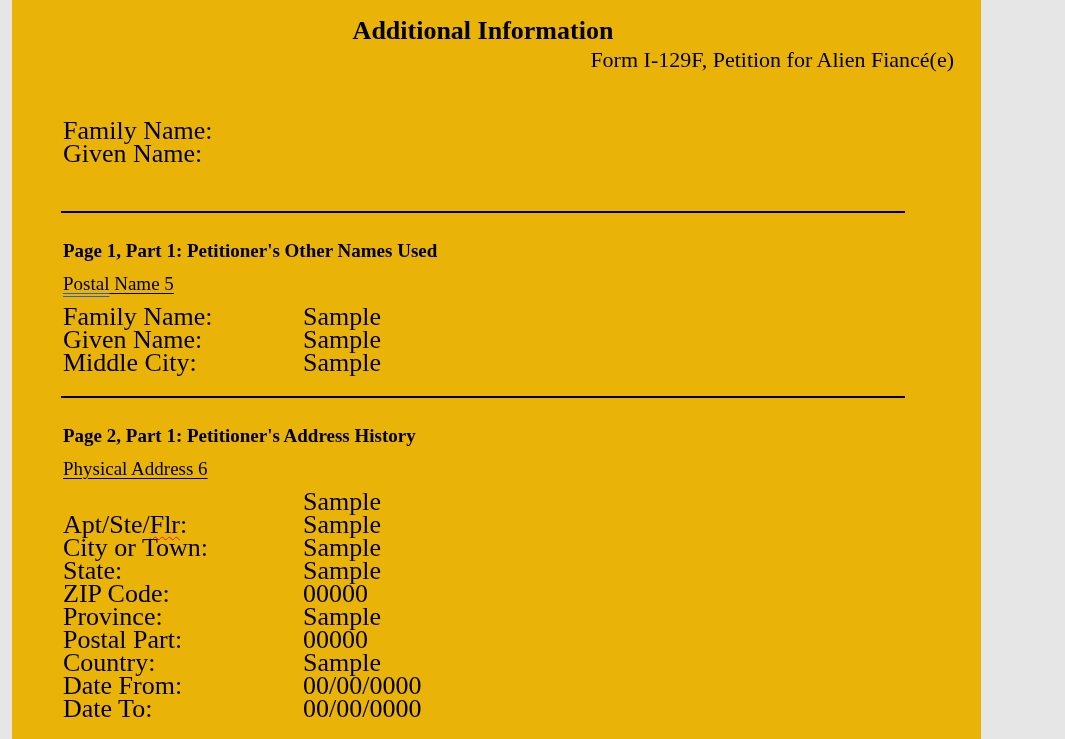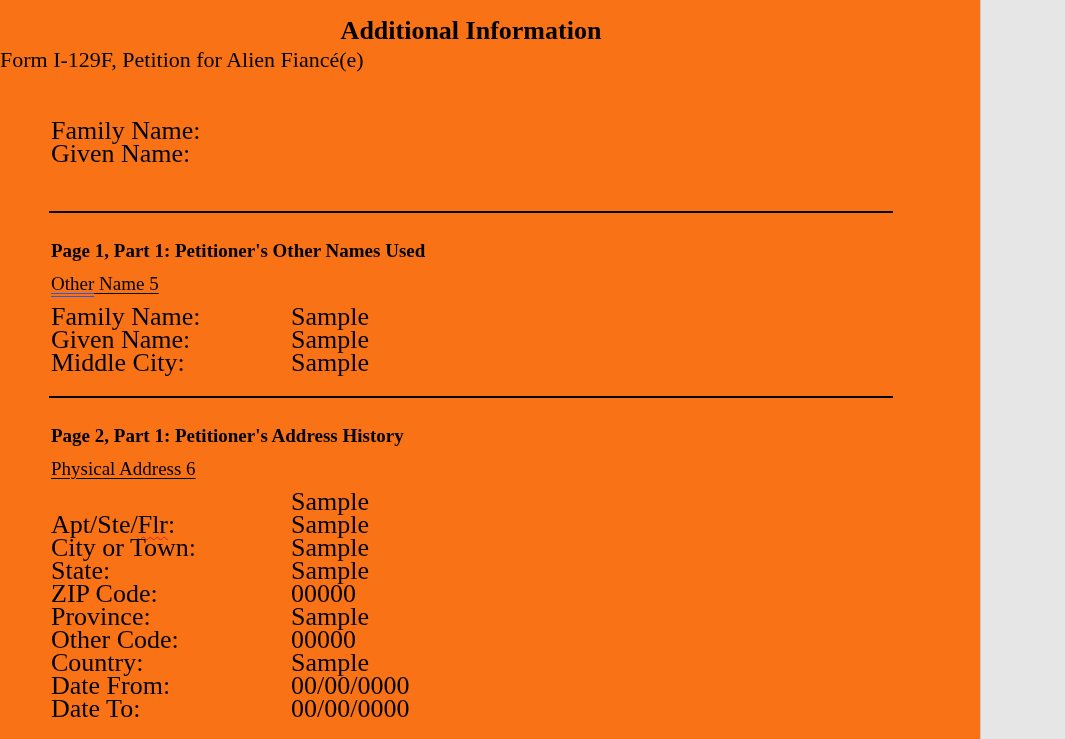--- a/index.html
+++ b/index.html
@@ -10,25 +10,25 @@
       overflow: hidden;
       background: #e6e6e6;
     }
     .viewport {
       position: relative;
       width: 1065px;
       height: 739px;
     }
     .page {
       position: absolute;
-      left: 0;
+      left: 12px;
       top: 0;
       width: 980px;
       height: 739px;
-      background: #f97316;
+      background: #eab308;
       border-right: 1px solid #c8c8c8;
       font-family: "Liberation Serif", "DejaVu Serif", serif;
       color: #000;
     }
     .gray-area {
       position: absolute;
       left: 981px;
       top: 0;
       width: 84px;
       height: 739px;
@@ -42,21 +42,21 @@
       text-align: center;
       font-size: 26px;
       font-weight: bold;
       line-height: 34px;
     }
     .subtitle {
       position: absolute;
       left: 0;
       width: 942px;
       top: 45px;
-      text-align: left;
+      text-align: right;
       font-size: 22px;
       line-height: 30px;
     }
     .heading {
       position: absolute;
       left: 51px;
       font-size: 19px;
       font-weight: bold;
       line-height: 23px;
       white-space: nowrap;
@@ -115,21 +115,21 @@
       <span class="val"></span>
     </div>
     <div class="row" style="top:142px">
       <span class="lbl">Given Name:</span>
       <span class="val"></span>
     </div>
 
     <div class="rule" style="top:211px"></div>
 
     <div class="heading" style="top:239px">Page 1, Part 1: Petitioner's Other Names Used</div>
-    <div class="subheading" style="top:272px"><span class="grammar">Other</span><span> Name 5</span></div>
+    <div class="subheading" style="top:272px"><span class="grammar">Postal</span><span> Name 5</span></div>
 
     <div class="row" style="top:305px">
       <span class="lbl">Family Name:</span>
       <span class="val">Sample</span>
     </div>
     <div class="row" style="top:328px">
       <span class="lbl">Given Name:</span>
       <span class="val">Sample</span>
     </div>
     <div class="row" style="top:351px">
@@ -159,21 +159,21 @@
     </div>
     <div class="row" style="top:582px">
       <span class="lbl">ZIP Code:</span>
       <span class="val">00000</span>
     </div>
     <div class="row" style="top:605px">
       <span class="lbl">Province:</span>
       <span class="val">Sample</span>
     </div>
     <div class="row" style="top:628px">
-      <span class="lbl">Other Code:</span>
+      <span class="lbl">Postal Part:</span>
       <span class="val">00000</span>
     </div>
     <div class="row" style="top:651px">
       <span class="lbl">Country:</span>
       <span class="val">Sample</span>
     </div>
     <div class="row" style="top:674px">
       <span class="lbl">Date From:</span>
       <span class="val">00/00/0000</span>
     </div>

